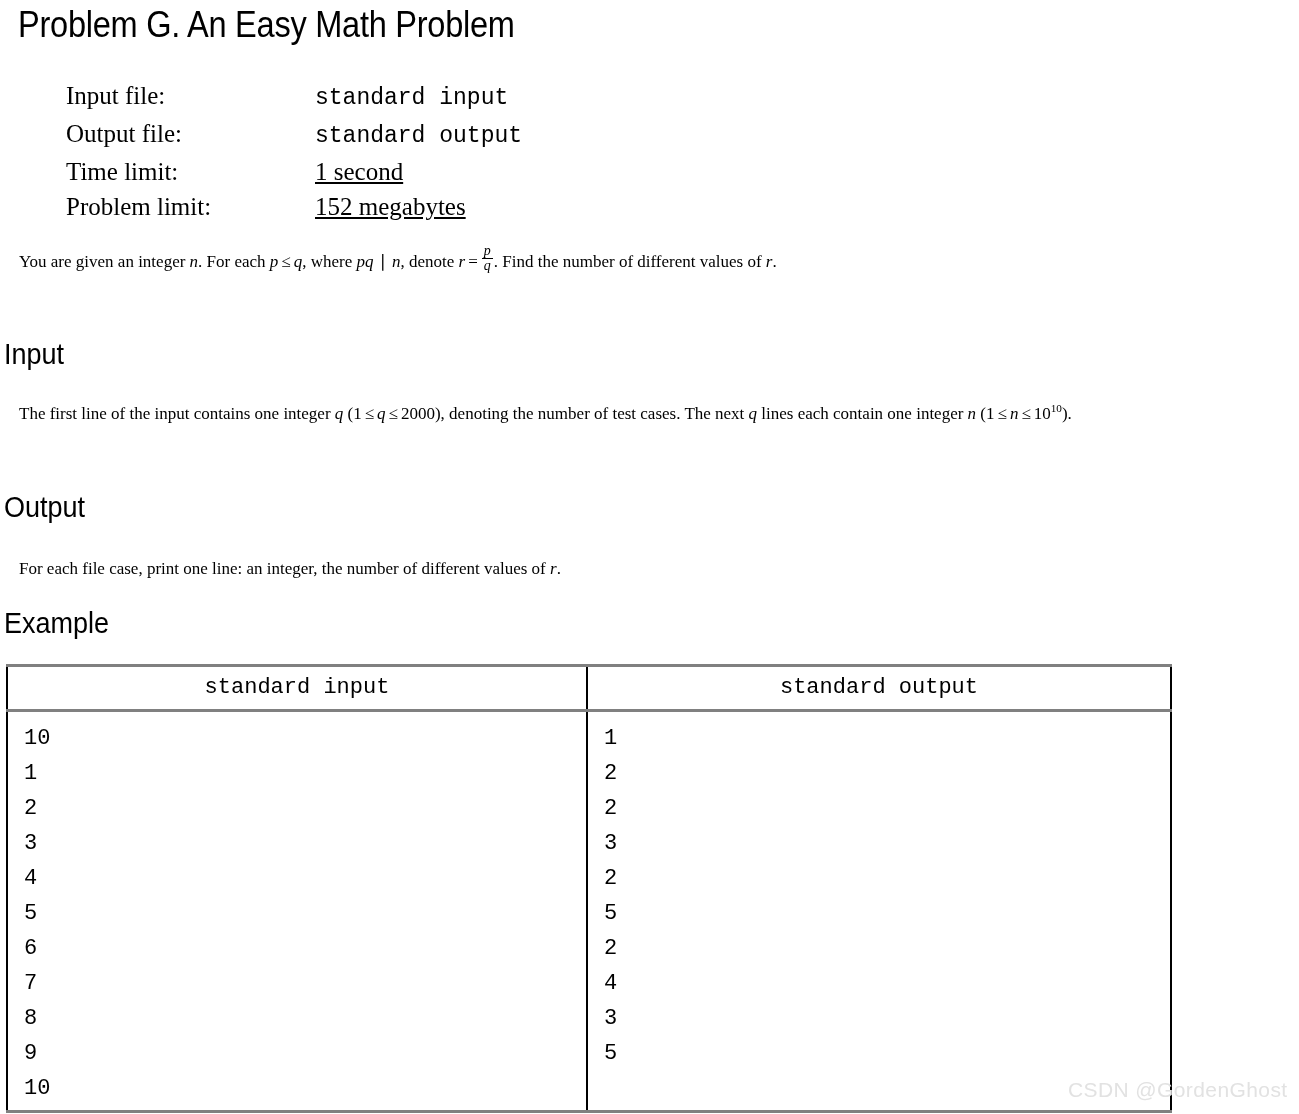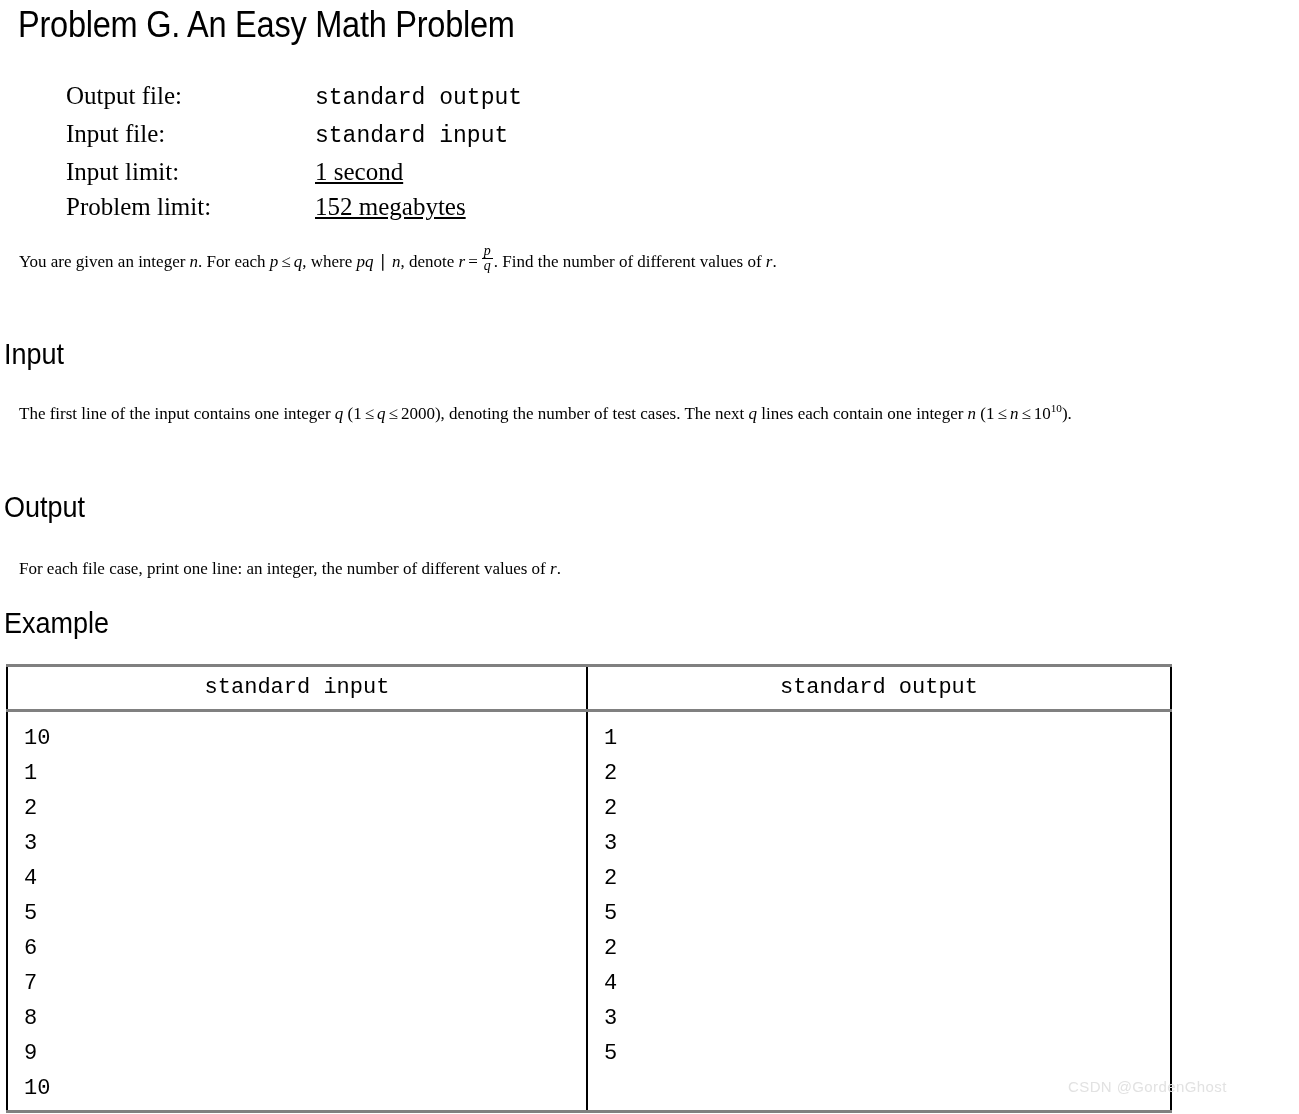--- a/index.html
+++ b/index.html
@@ -176,46 +176,46 @@
     padding: 9px 0 0 16px;
     white-space: pre;
   }
 
   
   .watermark {
     position: absolute;
     left: 1068px;
     top: 1078px;
     font-family: "Liberation Sans", sans-serif;
-    font-size: 15px;
+    font-size: 21px;
     color: #e2e2e2;
     white-space: nowrap;
     letter-spacing: 0.4px;
     pointer-events: none;
   }
 </style>
 </head>
 <body>
 
 <div class="page">
 
   <div class="problem-title">Problem G. An Easy Math Problem</div>
 
   <table class="meta">
     <tbody>
       <tr>
+        <td class="meta-label">Input file:</td>
+        <td class="meta-value-mono">standard input</td>
+      </tr>
+      <tr>
         <td class="meta-label">Output file:</td>
         <td class="meta-value-mono">standard output</td>
       </tr>
       <tr>
-        <td class="meta-label">Input file:</td>
-        <td class="meta-value-mono">standard input</td>
-      </tr>
-      <tr>
-        <td class="meta-label">Input limit:</td>
+        <td class="meta-label">Time limit:</td>
         <td class="meta-value-serif">1 second</td>
       </tr>
       <tr>
         <td class="meta-label">Problem limit:</td>
         <td class="meta-value-serif">152 megabytes</td>
       </tr>
     </tbody>
   </table>
 
   <div class="para p-statement"><span>You are given an integer </span><span class="mi">n</span><span>. For each </span><span class="mi">p</span><span class="mrel mn">≤</span><span class="mi">q</span><span>, where </span><span class="mi">pq</span><span class="mid">∣</span><span class="mi">n</span><span>, denote </span><span class="mi">r</span><span class="mrel mn">=</span><span class="frac"><span class="num mi">p</span><span class="den mi">q</span></span><span>. Find the number of different values of </span><span class="mi">r</span><span>.</span></div>

